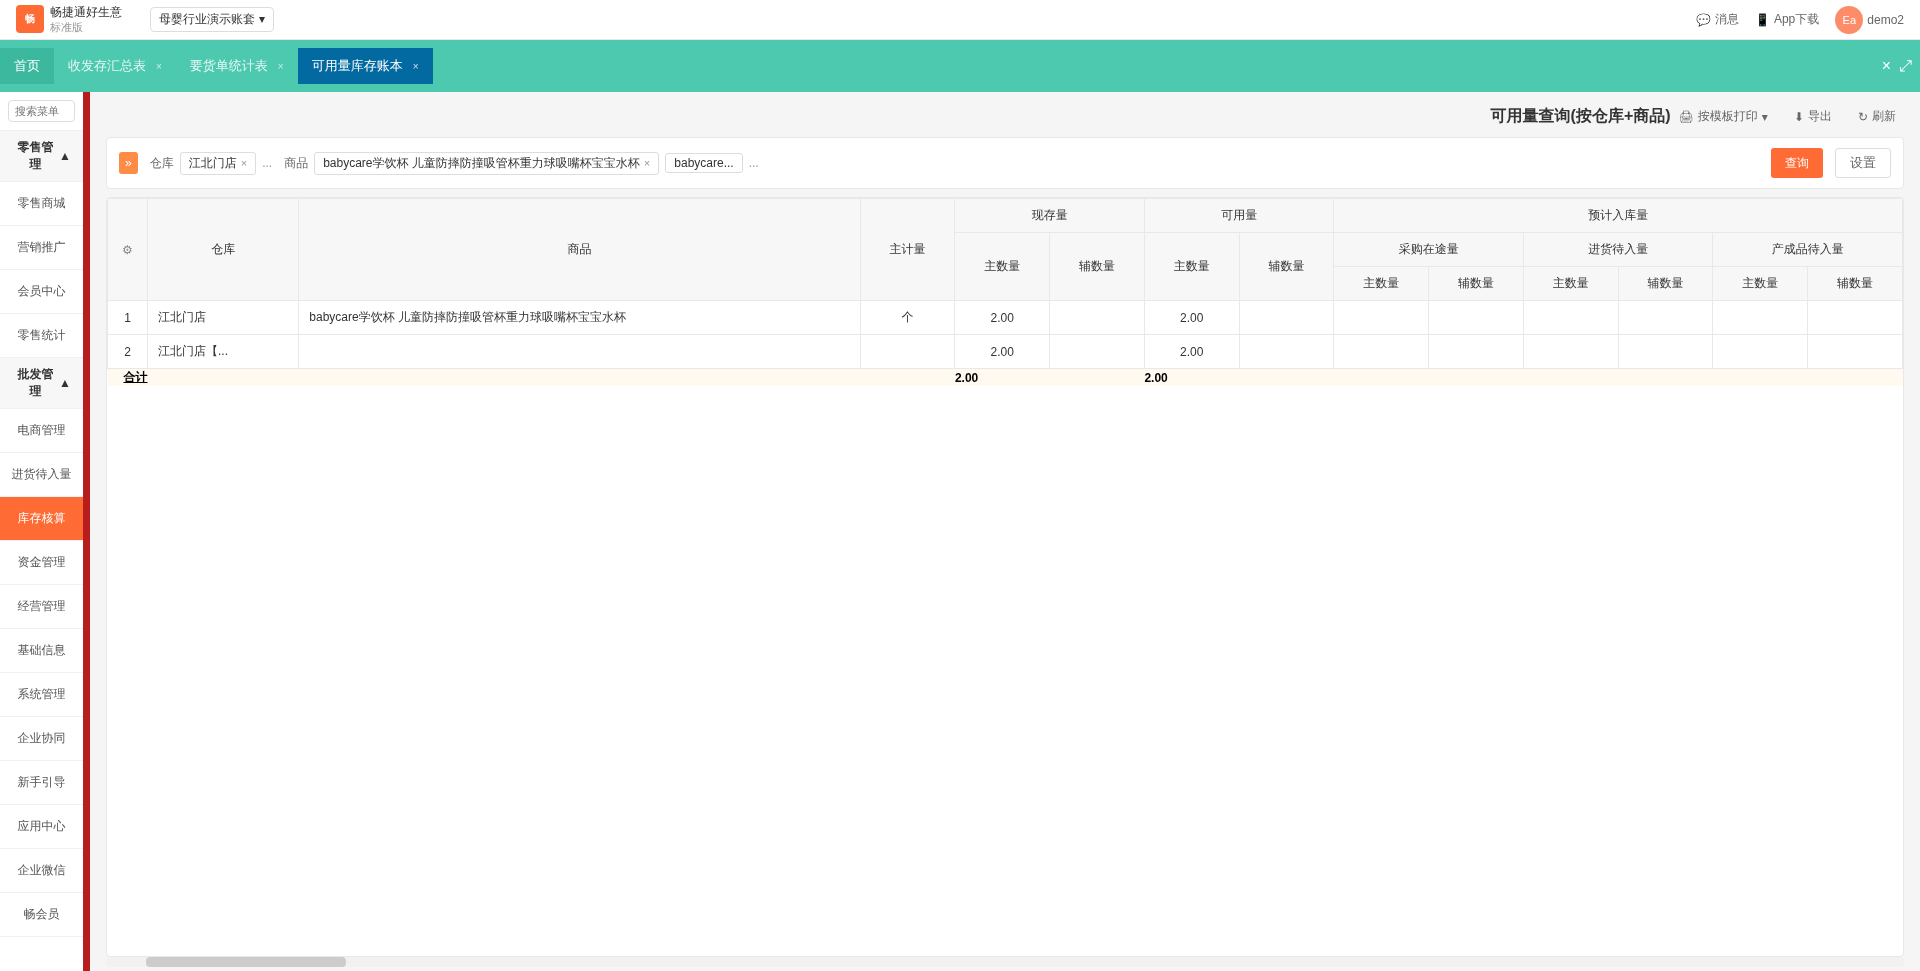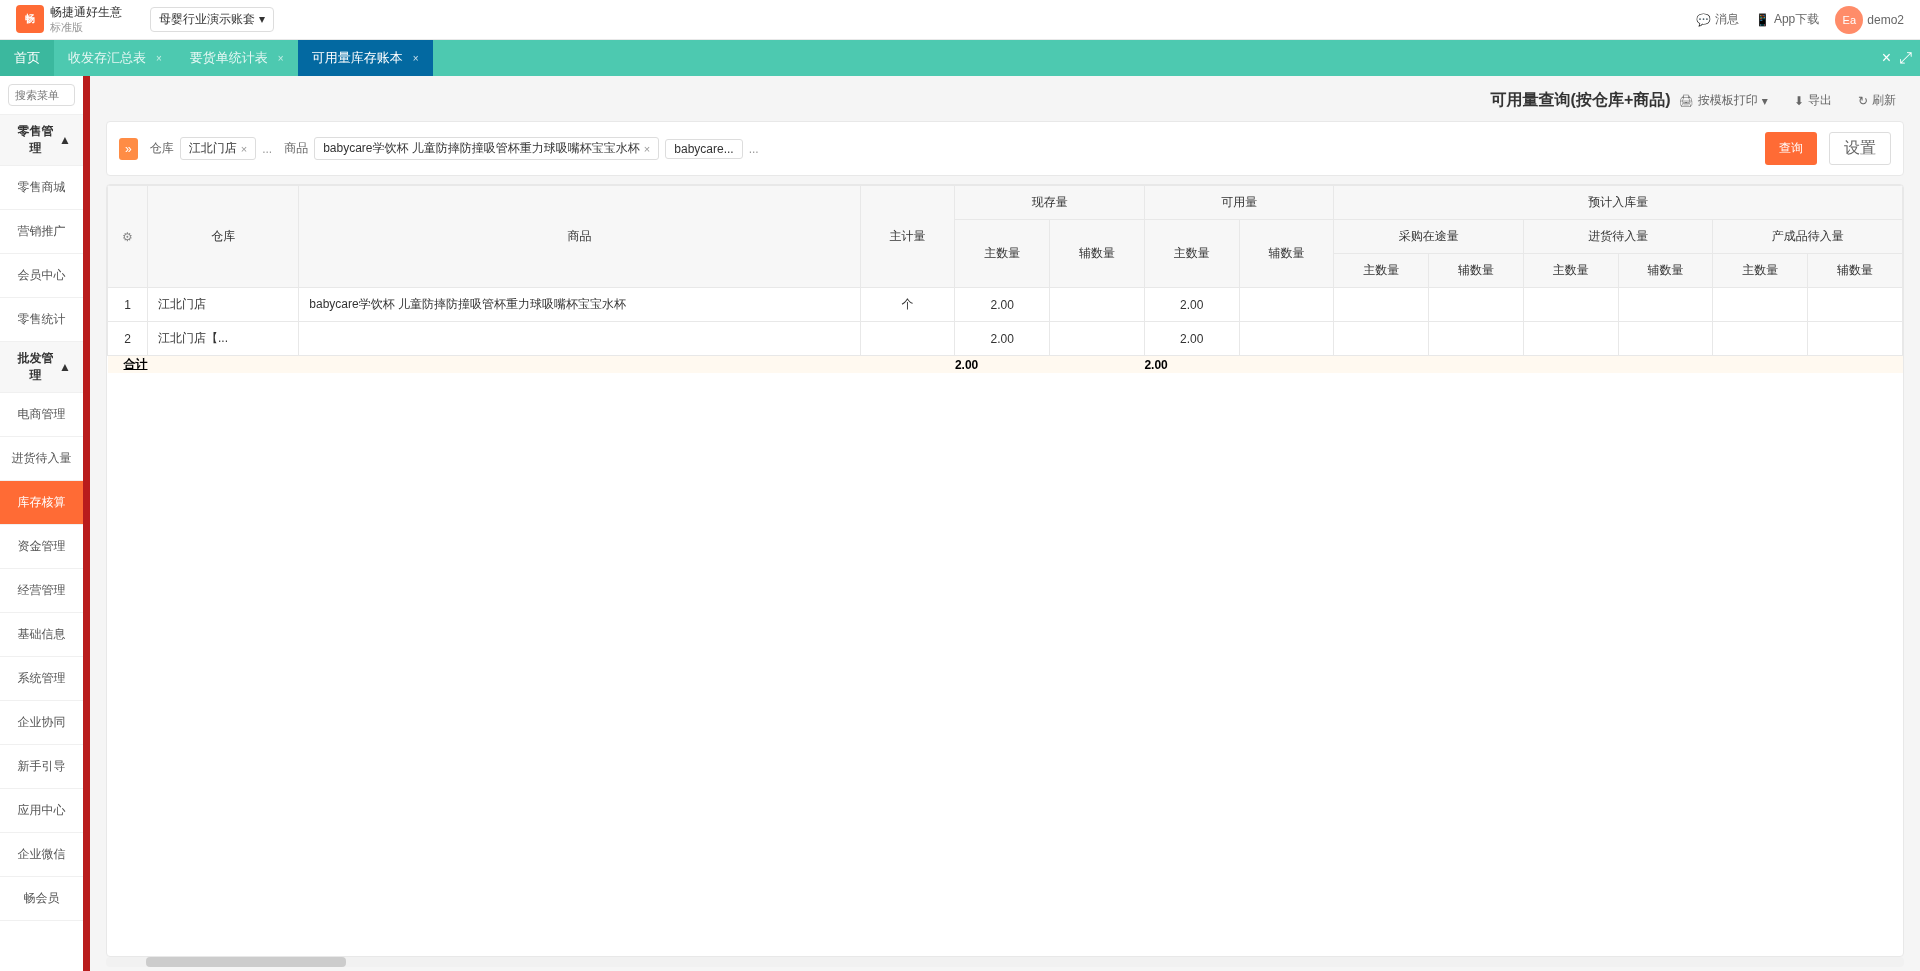--- a/index.html
+++ b/index.html
@@ -22,21 +22,21 @@
     .company-name { font-size: 12px; color: #333; }
     .edition-tag { font-size: 11px; color: #999; }
     .org-selector { display: flex; align-items: center; gap: 4px; border: 1px solid #ddd; border-radius: 4px; padding: 3px 8px; cursor: pointer; font-size: 12px; color: #333; margin-left: 20px; }
     .top-bar-right { display: flex; align-items: center; gap: 16px; }
     .top-bar-action { display: flex; align-items: center; gap: 4px; cursor: pointer; color: #666; font-size: 12px; }
     .user-avatar { width: 28px; height: 28px; border-radius: 50%; background: #ff8c69; display: flex; align-items: center; justify-content: center; color: white; font-size: 11px; }
 
     
     .nav-tabs {
       background: #4dc9b0;
-      height: 36px;
+      height: 52px;
       display: flex;
       align-items: center;
       padding: 0 0 0 0;
       flex-shrink: 0;
     }
     .nav-tab {
       height: 36px;
       display: flex;
       align-items: center;
       padding: 0 14px;
@@ -132,21 +132,21 @@
     }
     .filter-tag .remove { cursor: pointer; color: #999; font-size: 11px; }
     .filter-more { color: #999; font-size: 12px; cursor: pointer; }
     .filter-actions { margin-left: auto; display: flex; gap: 12px; }
     .btn-query {
       background: #ff6b35; color: white; border: none;
       border-radius: 3px; padding: 5px 14px; cursor: pointer; font-size: 12px;
     }
     .btn-settings {
       background: #fff; color: #666; border: 1px solid #ddd;
-      border-radius: 3px; padding: 5px 14px; cursor: pointer; font-size: 16px;
+      border-radius: 3px; padding: 5px 14px; cursor: pointer; font-size: 13px;
     }
 
     
     .table-container {
       flex: 1;
       background: #fff;
       margin: 0 16px;
       border-radius: 4px;
       overflow: auto;
       border: 1px solid #e8e8e8;

